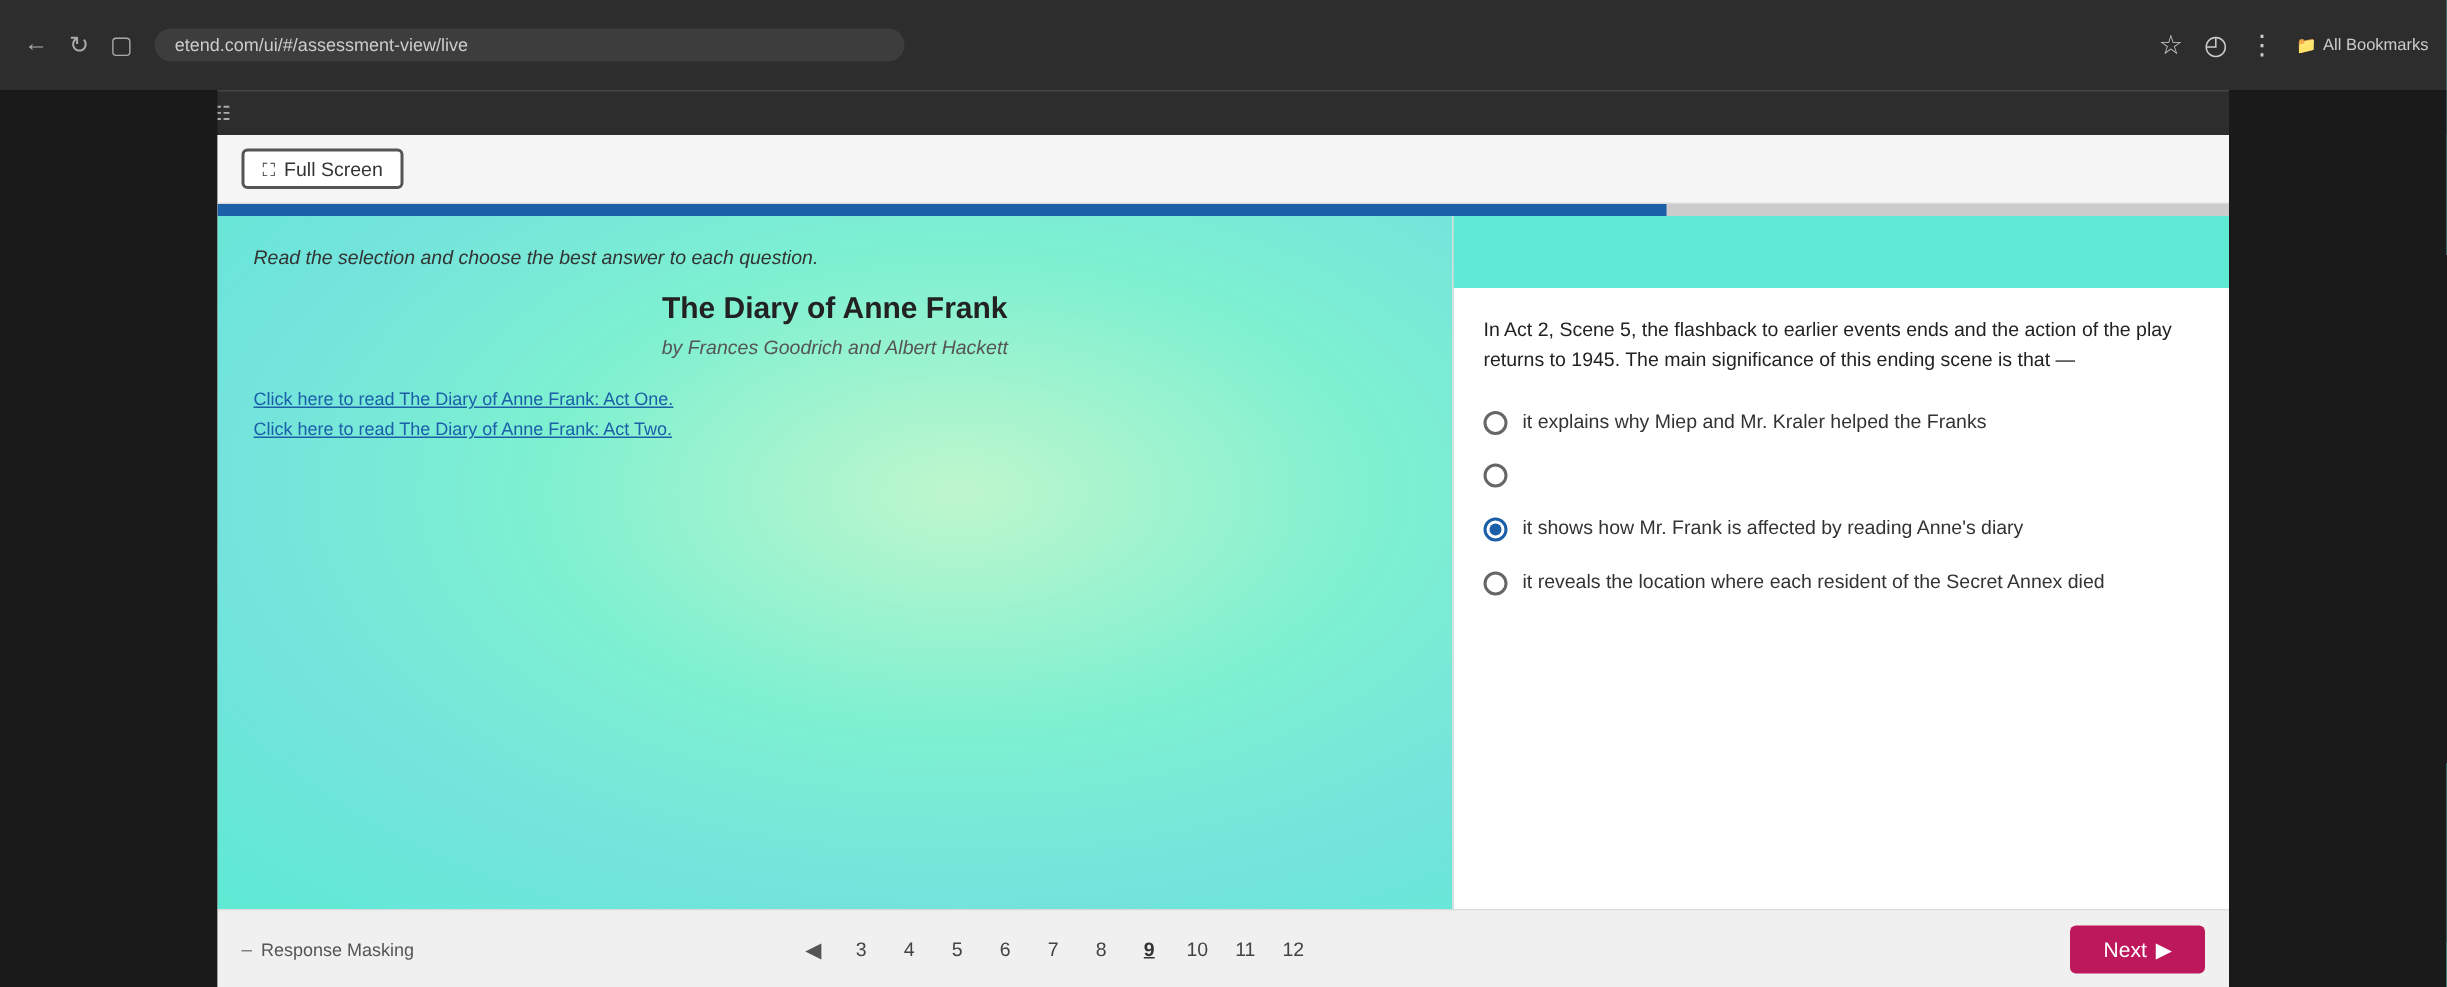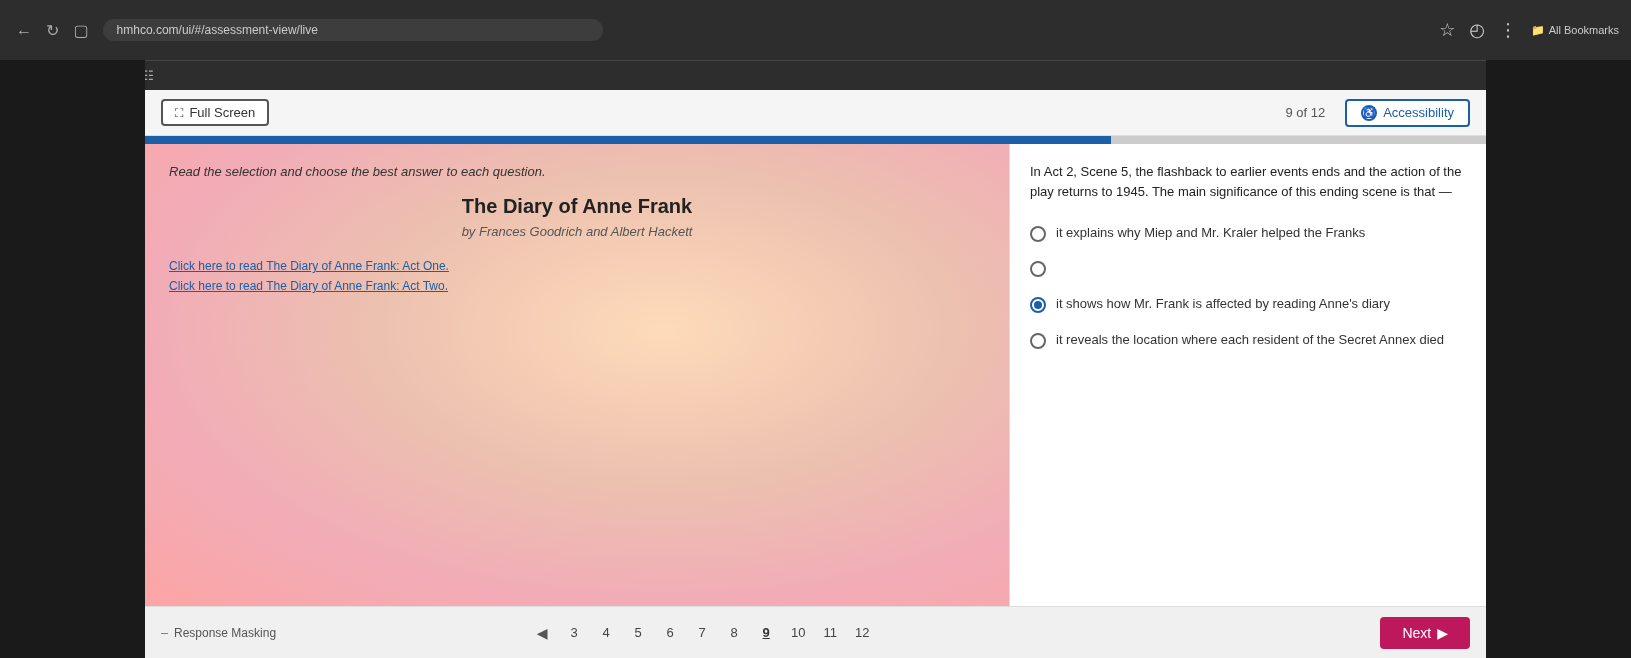--- a/index.html
+++ b/index.html
@@ -147,21 +147,21 @@
     .progress-bar-fill {
       background: #1a5fa8;
       height: 8px;
       width: 72%;
     }
 
     
     .content-area {
       display: flex;
       height: calc(568px - 46px - 8px - 52px);
-      background: #fca5a5;
+      background: #5eead4;
     }
 
     
     .left-panel {
       flex: 1;
       padding: 20px 24px;
       border-right: 1px solid #ddd;
       position: relative;
       overflow: hidden;
     }
@@ -209,23 +209,24 @@
     }
     .read-link {
       color: #1a5fa8;
       font-size: 12px;
       text-decoration: underline;
       cursor: pointer;
     }
 
     
     .right-panel {
-      width: 476px;
+      width: 517px;
       padding: 18px 20px;
       background: white;
+      margin-top: 48px;
     }
 
     .question-text {
       font-size: 13px;
       color: #222;
       line-height: 1.5;
       margin-bottom: 22px;
       border-bottom: 1px solid transparent;
     }
 
@@ -386,21 +387,21 @@
 <div class="side-margin side-margin-left"></div>
 <div class="side-margin side-margin-right"></div>
 
 <div class="browser-chrome">
   <div class="browser-nav-buttons">
     <button class="browser-nav-btn">←</button>
     <button class="browser-nav-btn">↻</button>
     <button class="browser-nav-btn">▢</button>
   </div>
   <div class="address-bar">
-    <span>hmhco.com/ui/#/assessment-view/live</span>
+    <span>etend.com/ui/#/assessment-view/live</span>
   </div>
   <div class="browser-actions">
     <span>☆</span>
     <span>◴</span>
     <span>⋮</span>
     <span class="all-bookmarks">
       <span>📁</span>
       <span>All Bookmarks</span>
     </span>
   </div>
@@ -414,27 +415,20 @@
   </div>
 </div>
 
 <div class="main-container">
 
   <div class="top-bar">
     <button class="fullscreen-btn">
       <span class="fullscreen-icon">⛶</span>
       <span>Full Screen</span>
     </button>
-    <div class="top-bar-right">
-      <span class="question-counter">9 of 12</span>
-      <button class="accessibility-btn">
-        <div class="accessibility-icon">♿</div>
-        <span>Accessibility</span>
-      </button>
-    </div>
   </div>
 
   <div class="progress-bar-container">
     <div class="progress-bar-fill"></div>
   </div>
 
   <div class="content-area">
 
     <div class="left-panel">
       <div class="left-panel-bg"></div>

